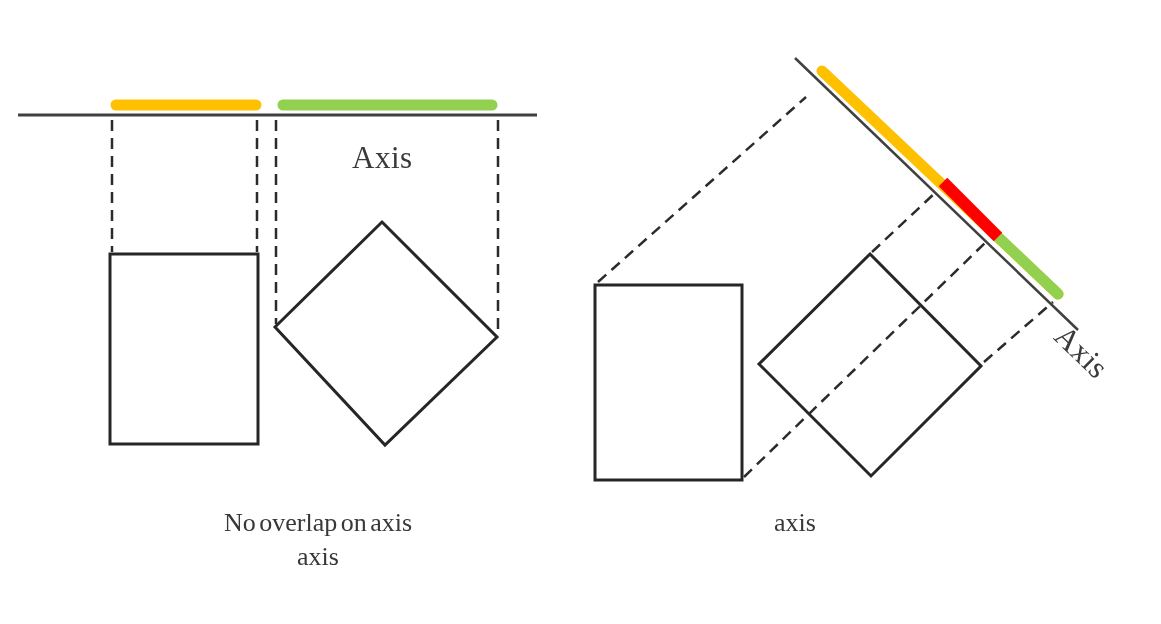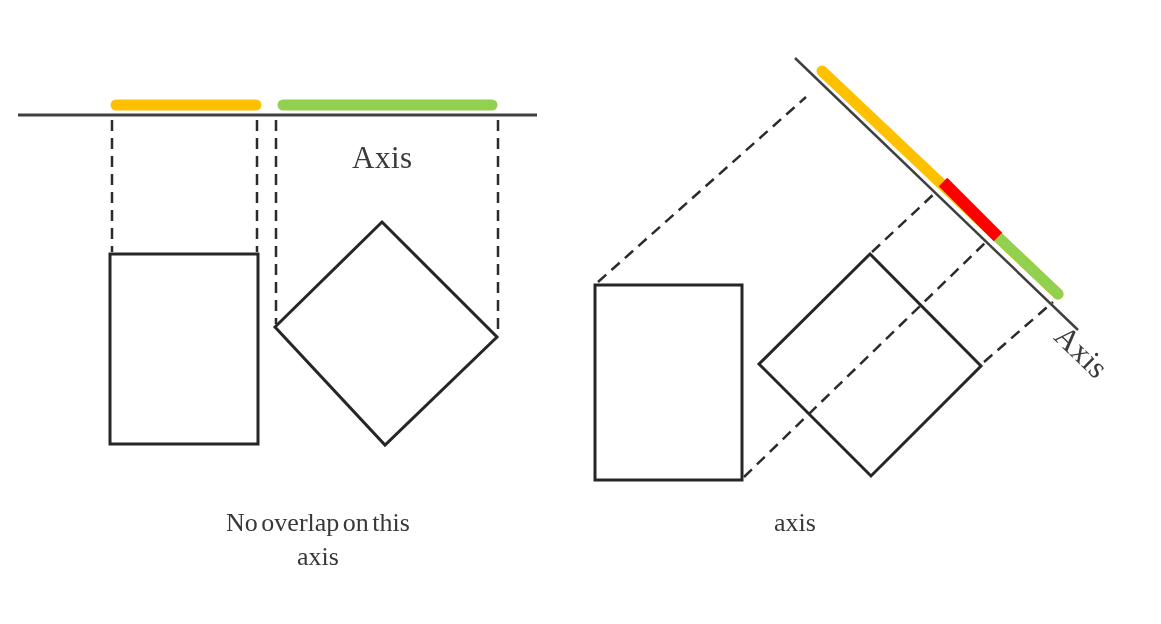--- a/index.html
+++ b/index.html
@@ -104,21 +104,21 @@
       <rect class="shape" x="595" y="285" width="147" height="195"></rect>
       <polygon class="shape" points="870,254 981,366 871,476 759,364"></polygon>
     </g>
   </svg>
 
   <div class="label axis-label" style="left:352px; top:140px;">Axis</div>
 
   <div class="label axis-label axis-label-rotated" style="left:1072px; top:318px;">Axis</div>
 
   <div class="caption" style="left:148px; top:506px;">
-    <div>No overlap on this</div>
+    <div>No overlap on axis</div>
     <div>axis</div>
   </div>
 
   <div class="caption" style="left:625px; top:506px;">
     <div>axis</div>
   </div>
 
 </div>
 
 </body></html>

